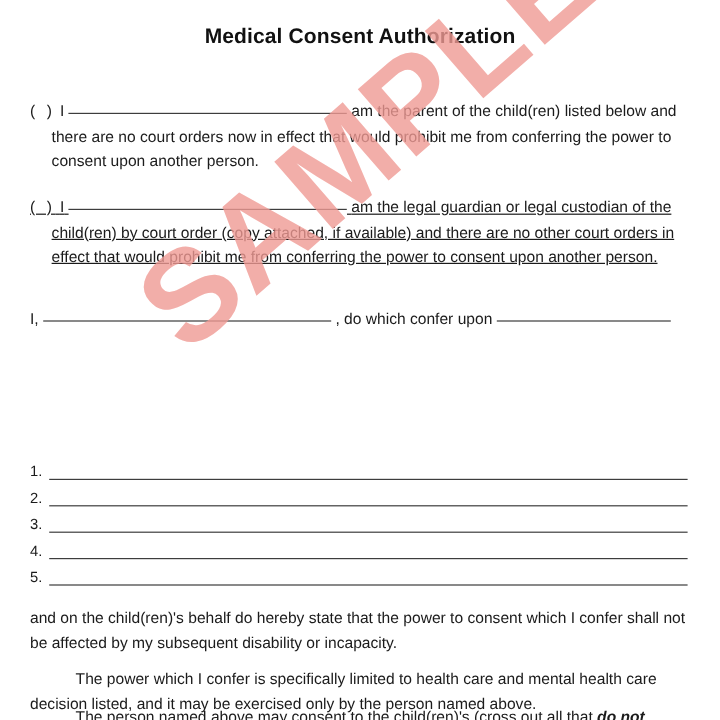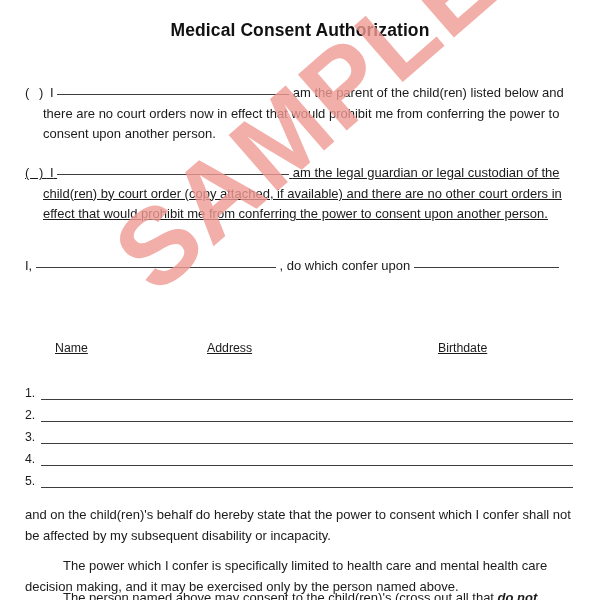--- a/index.html
+++ b/index.html
@@ -191,25 +191,20 @@
 
     <div class="confer-block body-text">
       <div class="confer-line">
         <span>I,</span>
         <span class="blank b-i"></span>
         <span>, do which confer upon</span>
         <span class="blank b-confer"></span>
       </div>
     </div>
 
-    <div class="tbl-head">
-      <span class="th-name">Name</span>
-      <span class="th-addr">Address</span>
-      <span class="th-birth">Birthdate</span>
-    </div>
 
     <div class="rows">
       <div class="row">
         <span class="num">1.</span>
         <span class="rule"></span>
       </div>
       <div class="row">
         <span class="num">2.</span>
         <span class="rule"></span>
       </div>
@@ -222,20 +217,20 @@
         <span class="rule"></span>
       </div>
       <div class="row">
         <span class="num">5.</span>
         <span class="rule"></span>
       </div>
     </div>
 
     <div class="para para-behalf body-text">and on the child(ren)'s behalf do hereby state that the power to consent which I confer shall not be affected by my subsequent disability or incapacity.</div>
 
-    <div class="para para-limited body-text">The power which I confer is specifically limited to health care and mental health care decision making, and it may be exercised only by the person named above.</div>
+    <div class="para para-limited body-text">The power which I confer is specifically limited to health care and mental health care decision listed, and it may be exercised only by the person named above.</div>
 
     <div class="para para-crossout body-text">
       <span>The person named above may consent to the child(ren)'s (cross out all that </span><span class="bi">do not</span><span> apply):</span>
     </div>
 
   </div>
 </div>
 
 </body></html>

